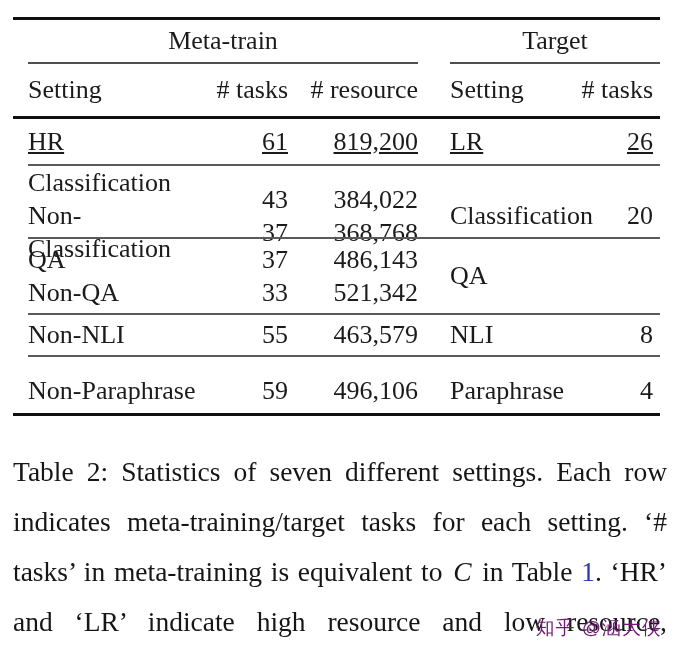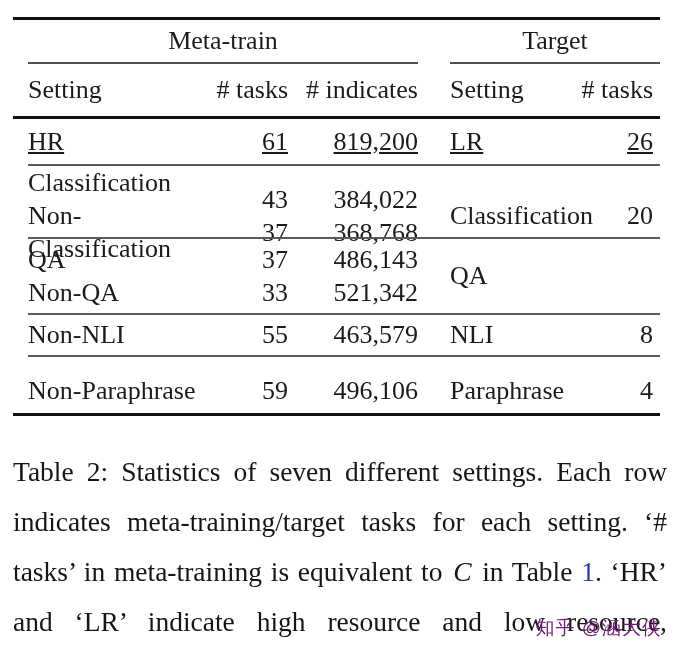--- a/index.html
+++ b/index.html
@@ -62,21 +62,21 @@
     </div>
 
     <div class="cmidrow">
       <div class="cmid cmid-meta"></div>
       <div class="cmid cmid-target"></div>
     </div>
 
     <div class="row5 hdr">
       <div class="c1">Setting</div>
       <div class="c2"># tasks</div>
-      <div class="c3"># indicates</div>
+      <div class="c3"># resource</div>
       <div class="c4">Setting</div>
       <div class="c5"># tasks</div>
     </div>
 
     <div class="rule-thick"></div>
 
     <div class="row5 r-hr">
       <div class="c1">HR</div>
       <div class="c2">61</div>
       <div class="c3">819,200</div>

